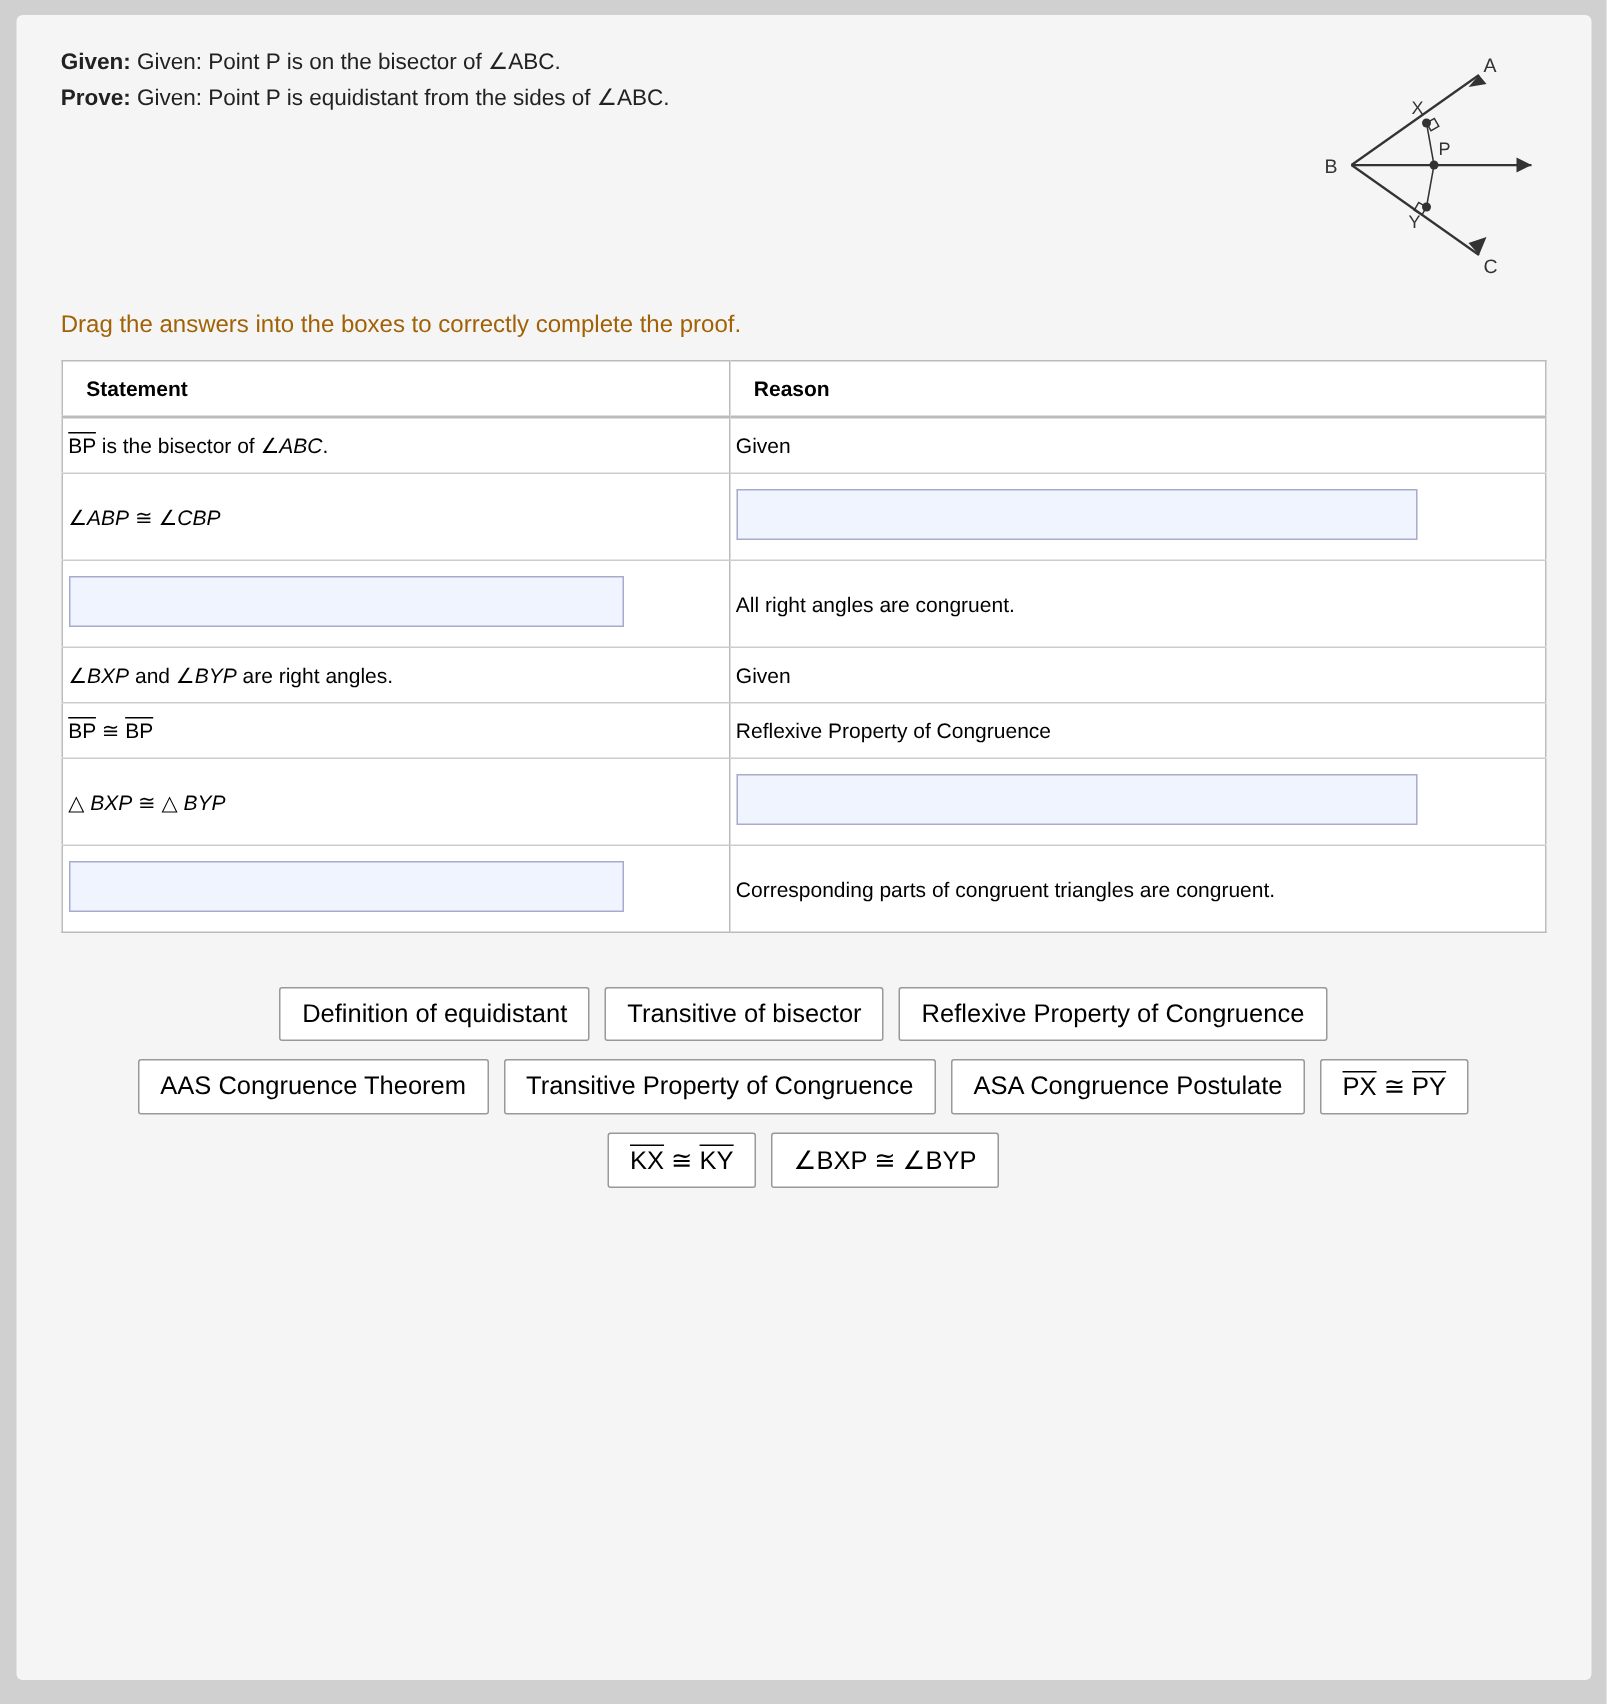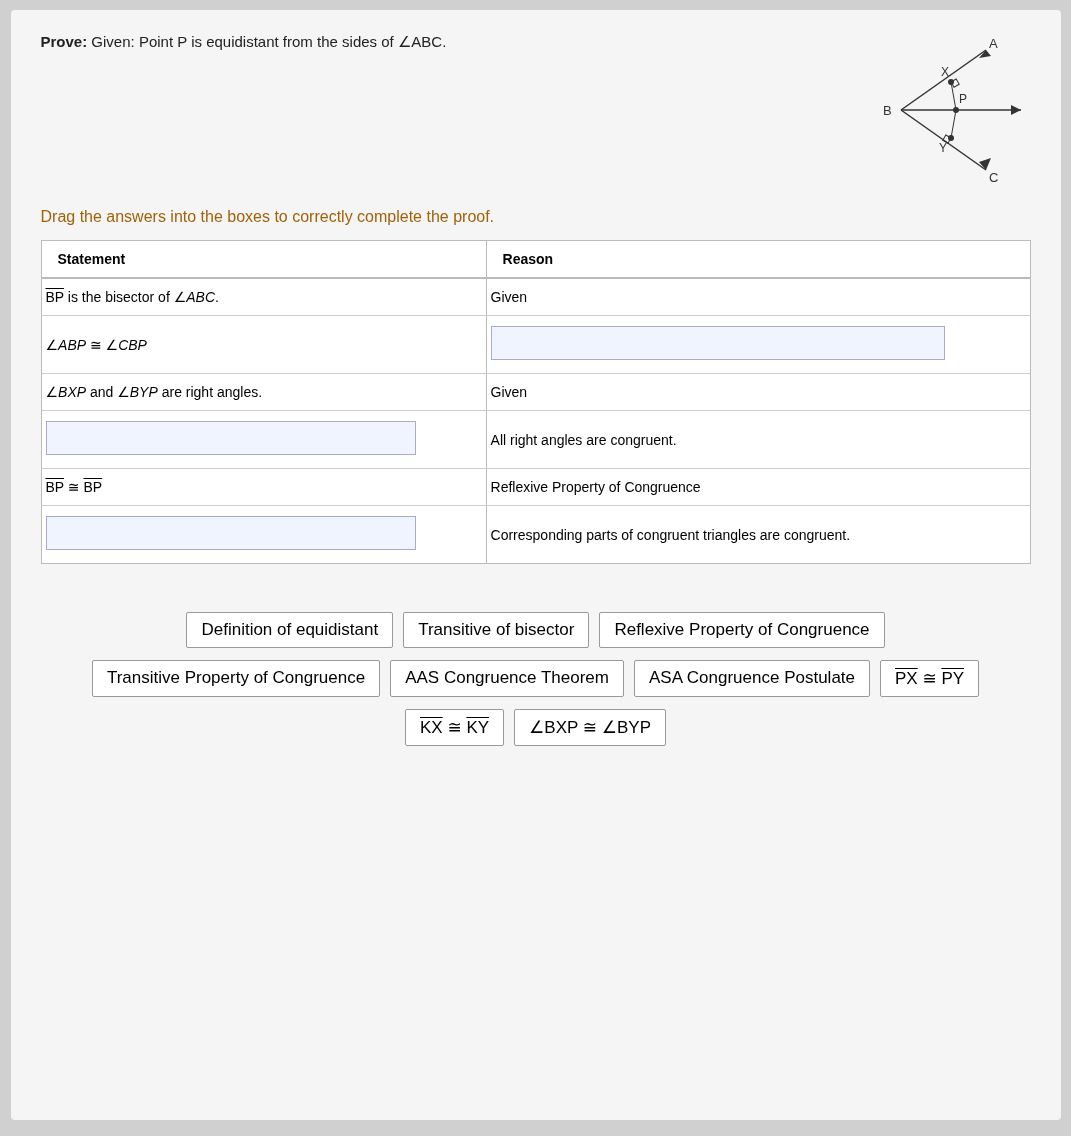--- a/index.html
+++ b/index.html
@@ -46,21 +46,21 @@
       font-size: 16px;
       color: #a16207;
       margin-bottom: 14px;
     }
     
     .proof-table {
       width: 100%;
       border-collapse: collapse;
       border: 1px solid #bbb;
       background: white;
-      margin-bottom: 48px;
+      margin-bottom: 36px;
     }
     .proof-table th {
       text-align: left;
       padding: 10px 16px;
       font-weight: bold;
       font-size: 14px;
       border-bottom: 2px solid #bbb;
       background: white;
     }
     .proof-table th:first-child {
@@ -118,20 +118,24 @@
     }
   </style>
 </head>
 <body>
 
 <div class="page">
 
   <div class="header-section">
     <div class="given-prove">
       <p>
+        <span class="label">Given:</span>
+        <span>Given: Point P is on the bisector of ∠ABC.</span>
+      </p>
+      <p>
         <span class="label">Prove:</span>
         <span>Given: Point P is equidistant from the sides of ∠ABC.</span>
       </p>
     </div>
 
     <div class="diagram">
       <svg width="220" height="160" viewBox="0 0 220 160">
 
         <line x1="90" y1="80" x2="175" y2="20" stroke="#333" stroke-width="1.5"></line>
 
@@ -191,58 +195,64 @@
       </tr>
 
       <tr>
         <td>∠<span class="math-text">ABP</span> ≅ ∠<span class="math-text">CBP</span></td>
         <td>
           <div class="drop-box"></div>
         </td>
       </tr>
 
       <tr>
+        <td>
+          <div class="drop-box"></div>
+        </td>
+        <td>All right angles are congruent.</td>
+      </tr>
+
+      <tr>
         <td>∠<span class="math-text">BXP</span> and ∠<span class="math-text">BYP</span> are right angles.</td>
         <td>Given</td>
       </tr>
 
       <tr>
         <td>
-          <div class="drop-box"></div>
-        </td>
-        <td>All right angles are congruent.</td>
-      </tr>
-
-      <tr>
-        <td>
           <span class="overline">BP</span> ≅ <span class="overline">BP</span>
         </td>
         <td>Reflexive Property of Congruence</td>
       </tr>
 
+      <tr>
+        <td>△ <span class="math-text">BXP</span> ≅ △ <span class="math-text">BYP</span></td>
+        <td>
+          <div class="drop-box"></div>
+        </td>
+      </tr>
 
       <tr>
         <td>
           <div class="drop-box"></div>
         </td>
         <td>Corresponding parts of congruent triangles are congruent.</td>
       </tr>
 
     </tbody>
   </table>
 
   <div class="drag-answers">
     <div class="drag-row">
       <div class="drag-chip">Definition of equidistant</div>
       <div class="drag-chip">Transitive of bisector</div>
       <div class="drag-chip">Reflexive Property of Congruence</div>
     </div>
     <div class="drag-row">
+      <div class="drag-chip">AAS Congruence Theorem</div>
       <div class="drag-chip">Transitive Property of Congruence</div>
-      <div class="drag-chip">AAS Congruence Theorem</div>
       <div class="drag-chip">ASA Congruence Postulate</div>
       <div class="drag-chip"><span class="overline">PX</span> ≅ <span class="overline">PY</span></div>
     </div>
     <div class="drag-row">
       <div class="drag-chip"><span class="overline">KX</span> ≅ <span class="overline">KY</span></div>
       <div class="drag-chip">∠BXP ≅ ∠BYP</div>
     </div>
   </div>
 
 </div>

